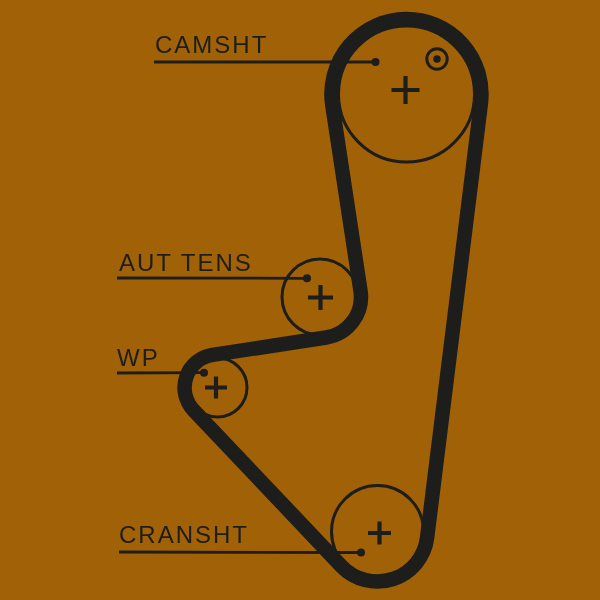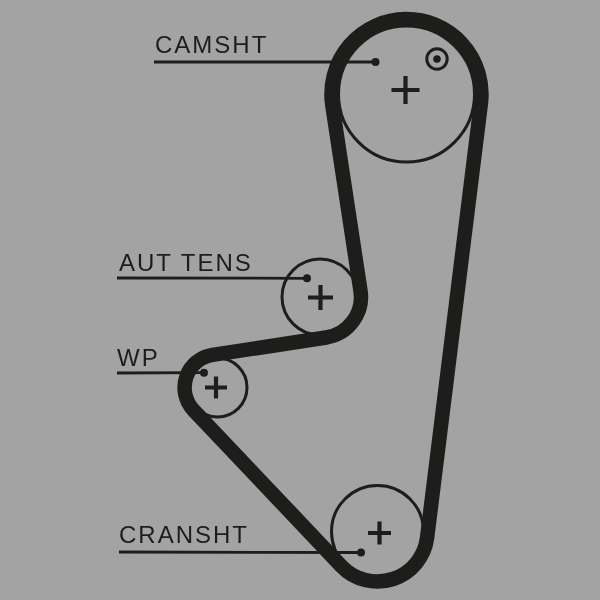--- a/index.html
+++ b/index.html
@@ -4,21 +4,21 @@
 <style>
   html, body {
     margin: 0;
     padding: 0;
     background: #ffffff;
   }
   .stage {
     position: relative;
     width: 600px;
     height: 600px;
-    background: #a3a3a3;
+    background: #a16207;
     overflow: hidden;
   }
   svg { display: block; }
   .belt {
     fill: none;
     stroke: #1d1d1b;
     stroke-width: 14.5;
     stroke-linejoin: round;
   }
   .pulley {

